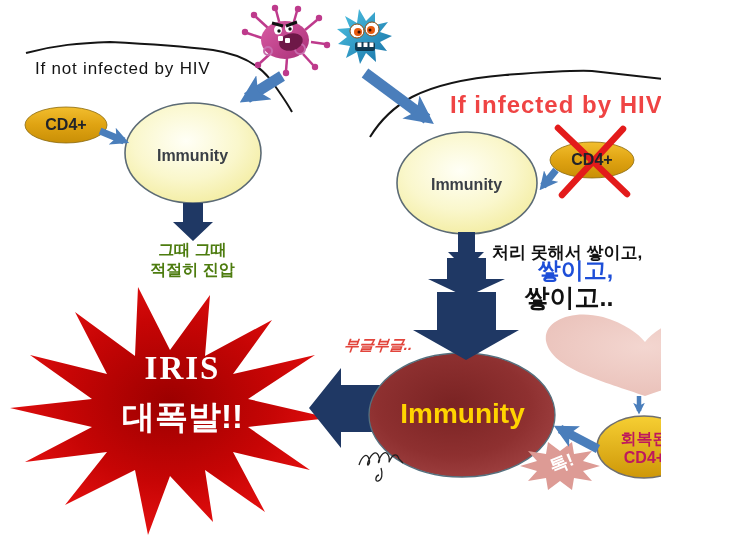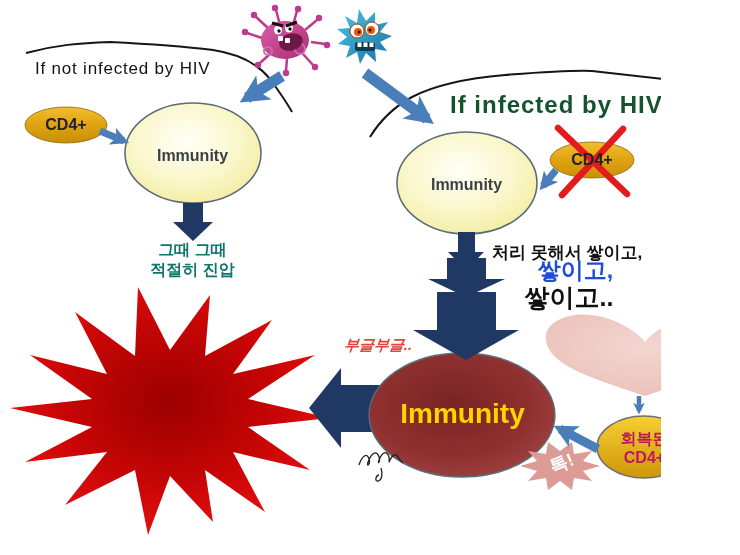--- a/index.html
+++ b/index.html
@@ -8,24 +8,24 @@
     font-family:"Liberation Sans","DejaVu Sans",sans-serif;
     text-decoration:underline;
   }
   #scene{position:absolute;left:0;top:0;}
   .label{position:absolute;color:#1a1a1a;line-height:1.22;}
   .b{font-weight:bold;}
   .c{text-align:center;}
   .pre{white-space:pre-line;}
   .lbl-condition-left{left:35px;top:59px;font-size:17px;letter-spacing:.8px;color:#141414;}
   .lbl-condition-right{left:450px;top:90px;width:288px;font-size:24px;font-weight:800;
-    letter-spacing:1px;color:#14532d;}
+    letter-spacing:1px;color:#ef4444;}
   .lbl-cd4-left{left:26px;top:115px;width:80px;font-size:16px;color:#20232a;}
   .lbl-imm-left{left:125px;top:146px;width:135px;font-size:16px;color:#3a3f46;}
-  .lbl-timely{left:130px;top:240px;width:125px;font-size:16px;color:#0f766e;}
+  .lbl-timely{left:130px;top:240px;width:125px;font-size:16px;color:#4d7c0f;}
   .lbl-cd4-right{left:552px;top:150px;width:80px;font-size:16px;color:#20232a;}
   .lbl-imm-right{left:399px;top:175px;width:135px;font-size:16px;color:#3a3f46;}
   .lbl-acc1{left:492px;top:237px;width:232px;font-size:17px;color:#111;margin-top:6px;}
   .lbl-acc2{left:518px;top:256px;width:115px;font-size:23px;color:#1d4ed8;}
   .lbl-acc3{left:505px;top:282px;width:128px;font-size:25px;color:#111;}
   .lbl-boiling{left:344px;top:336px;width:95px;font-size:15px;font-style:italic;
     color:#E2453C;transform:skewX(-6deg);}
   .lbl-imm-main{left:370px;top:397px;width:185px;font-size:28px;color:#FFD400;}
   .lbl-iris{left:75px;top:348px;width:215px;color:#ffffff;}
   .lbl-iris .l1{display:block;font-family:"Liberation Serif","DejaVu Serif",serif;
@@ -188,18 +188,22 @@
 
   <div class="label lbl-cd4-right b c">CD4+</div>
   <div class="label lbl-imm-right b c">Immunity</div>
   <div class="label lbl-acc1 b">처리 못해서 쌓이고,</div>
   <div class="label lbl-acc2 b c">쌓이고,</div>
   <div class="label lbl-acc3 b c">쌓이고..</div>
 
   <div class="label lbl-boiling b">부글부글..</div>
   <div class="label lbl-imm-main b c">Immunity</div>
 
+  <div class="label lbl-iris c">
+    <span class="l1">IRIS</span>
+    <span class="l2">대폭발!!</span>
+  </div>
 
   <div class="label lbl-recovered b c pre">회복된
 CD4+</div>
   <div class="label lbl-tok b c">톡!</div>
 
 </div>
 
 </body></html>

